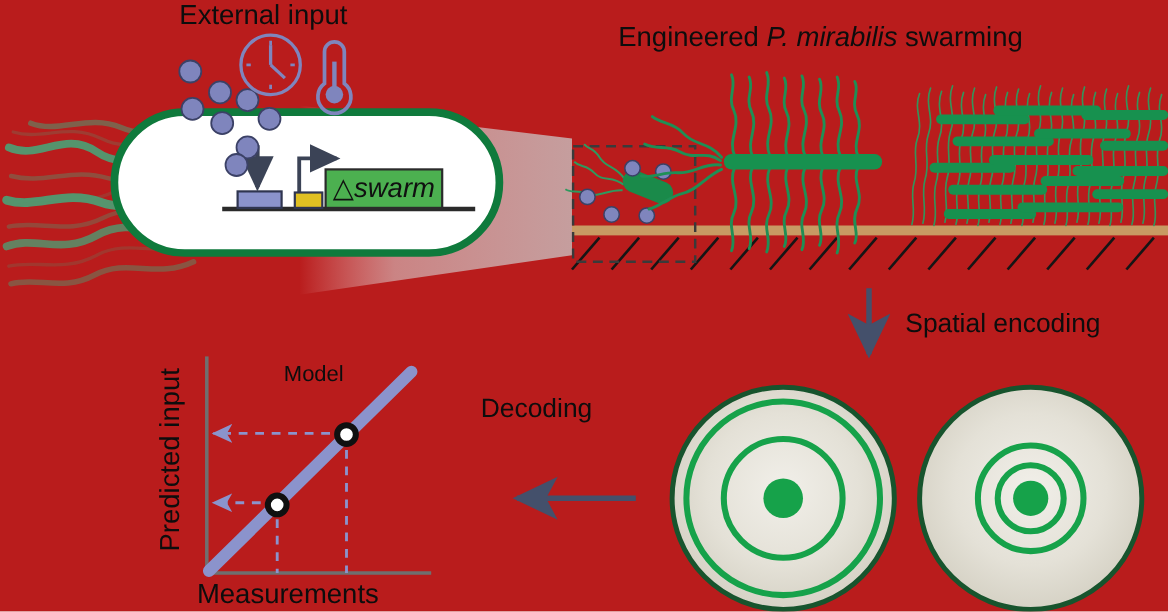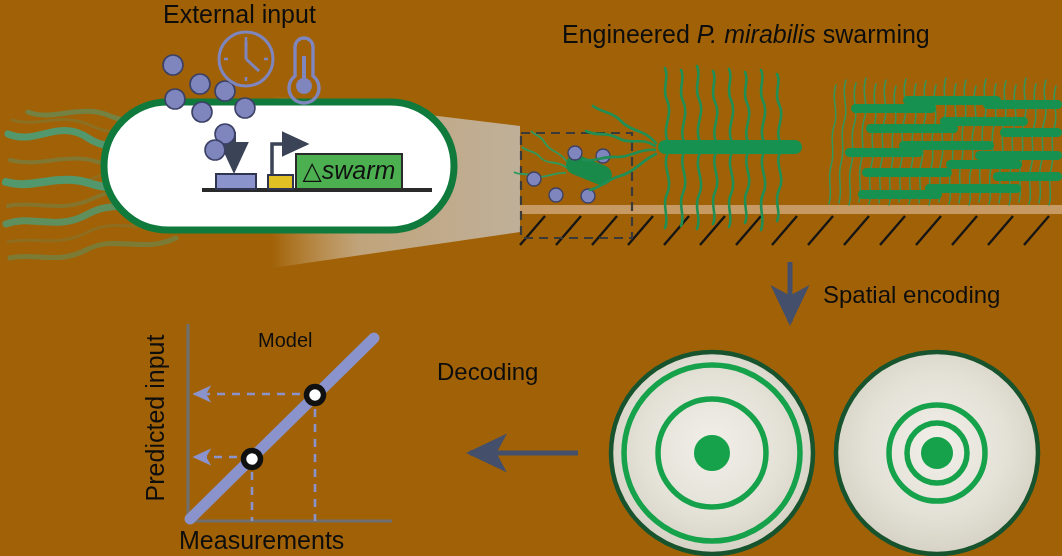--- a/index.html
+++ b/index.html
@@ -2,21 +2,21 @@
 <html><head>
 <meta charset="utf-8">
 <title>Engineered P. mirabilis swarming schematic</title>
 <style>
   html,body{margin:0;padding:0;background:#ffffff;}
   body{
     width:1062px;height:556px;overflow:hidden;
     font-family:"Liberation Sans","DejaVu Sans",sans-serif;
     color:#0d0d0d;
   }
-  #figure{position:relative;width:1062px;height:556px;background:#a16207;}
+  #figure{position:relative;width:1062px;height:556px;background:#b91c1c;}
   .lbl{position:absolute;white-space:nowrap;line-height:1;}
   #title-external{left:163px;top:2px;font-size:25px;}
   #title-swarming{left:562px;top:22px;font-size:25px;}
   #label-spatial{left:823px;top:283px;font-size:24px;}
   #label-decoding{left:437px;top:360px;font-size:24px;}
   #label-model{left:258px;top:330px;font-size:20px;}
   #label-xaxis{left:179px;top:528px;font-size:25px;}
   #label-yaxis{
     left:-16px;top:316px;width:230px;height:28px;
     font-size:25px;text-align:center;

